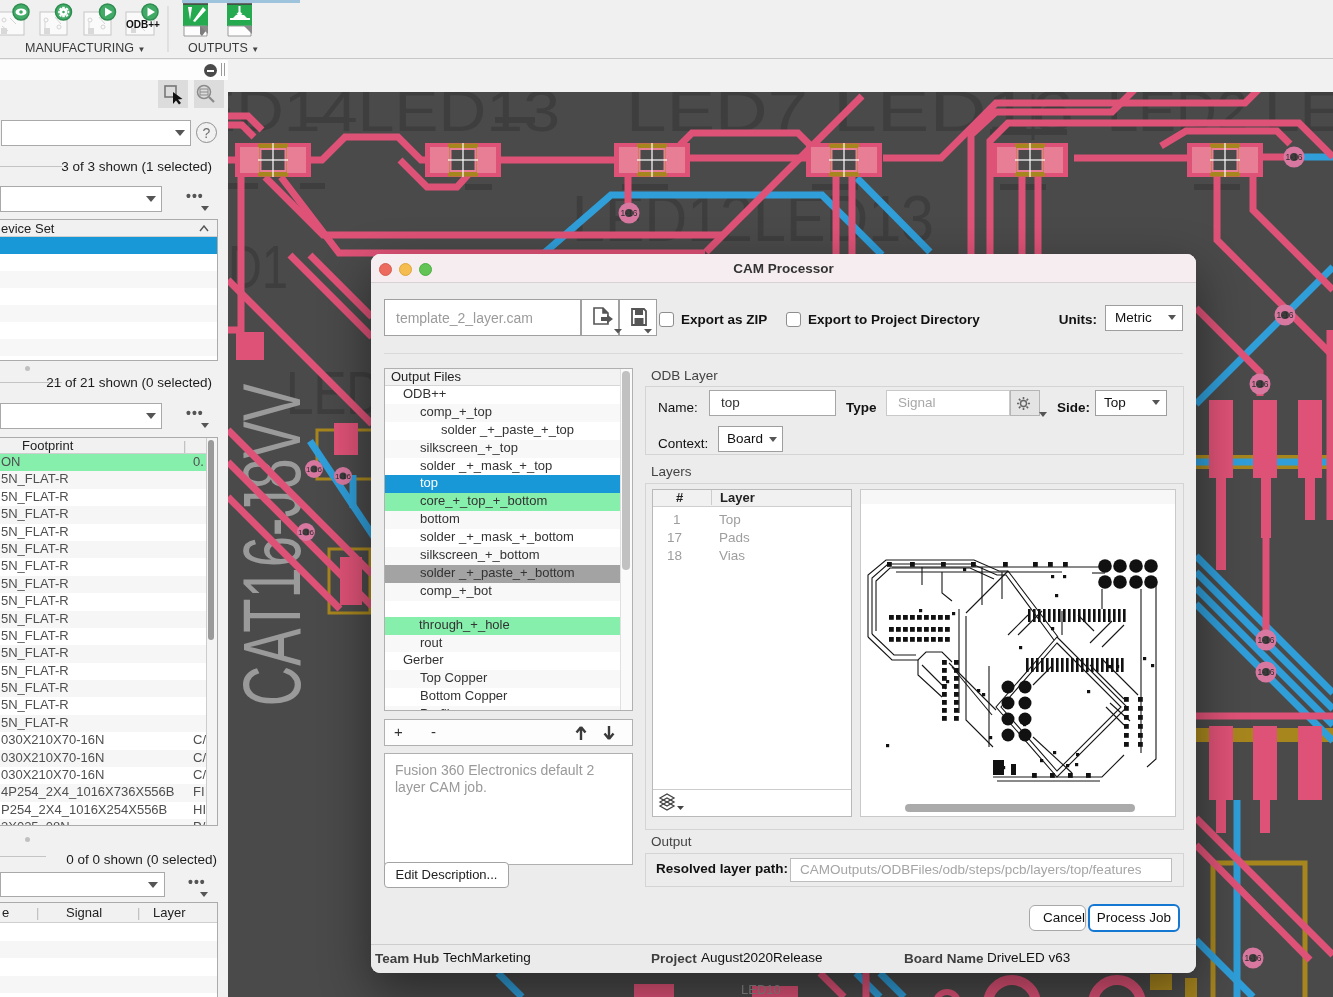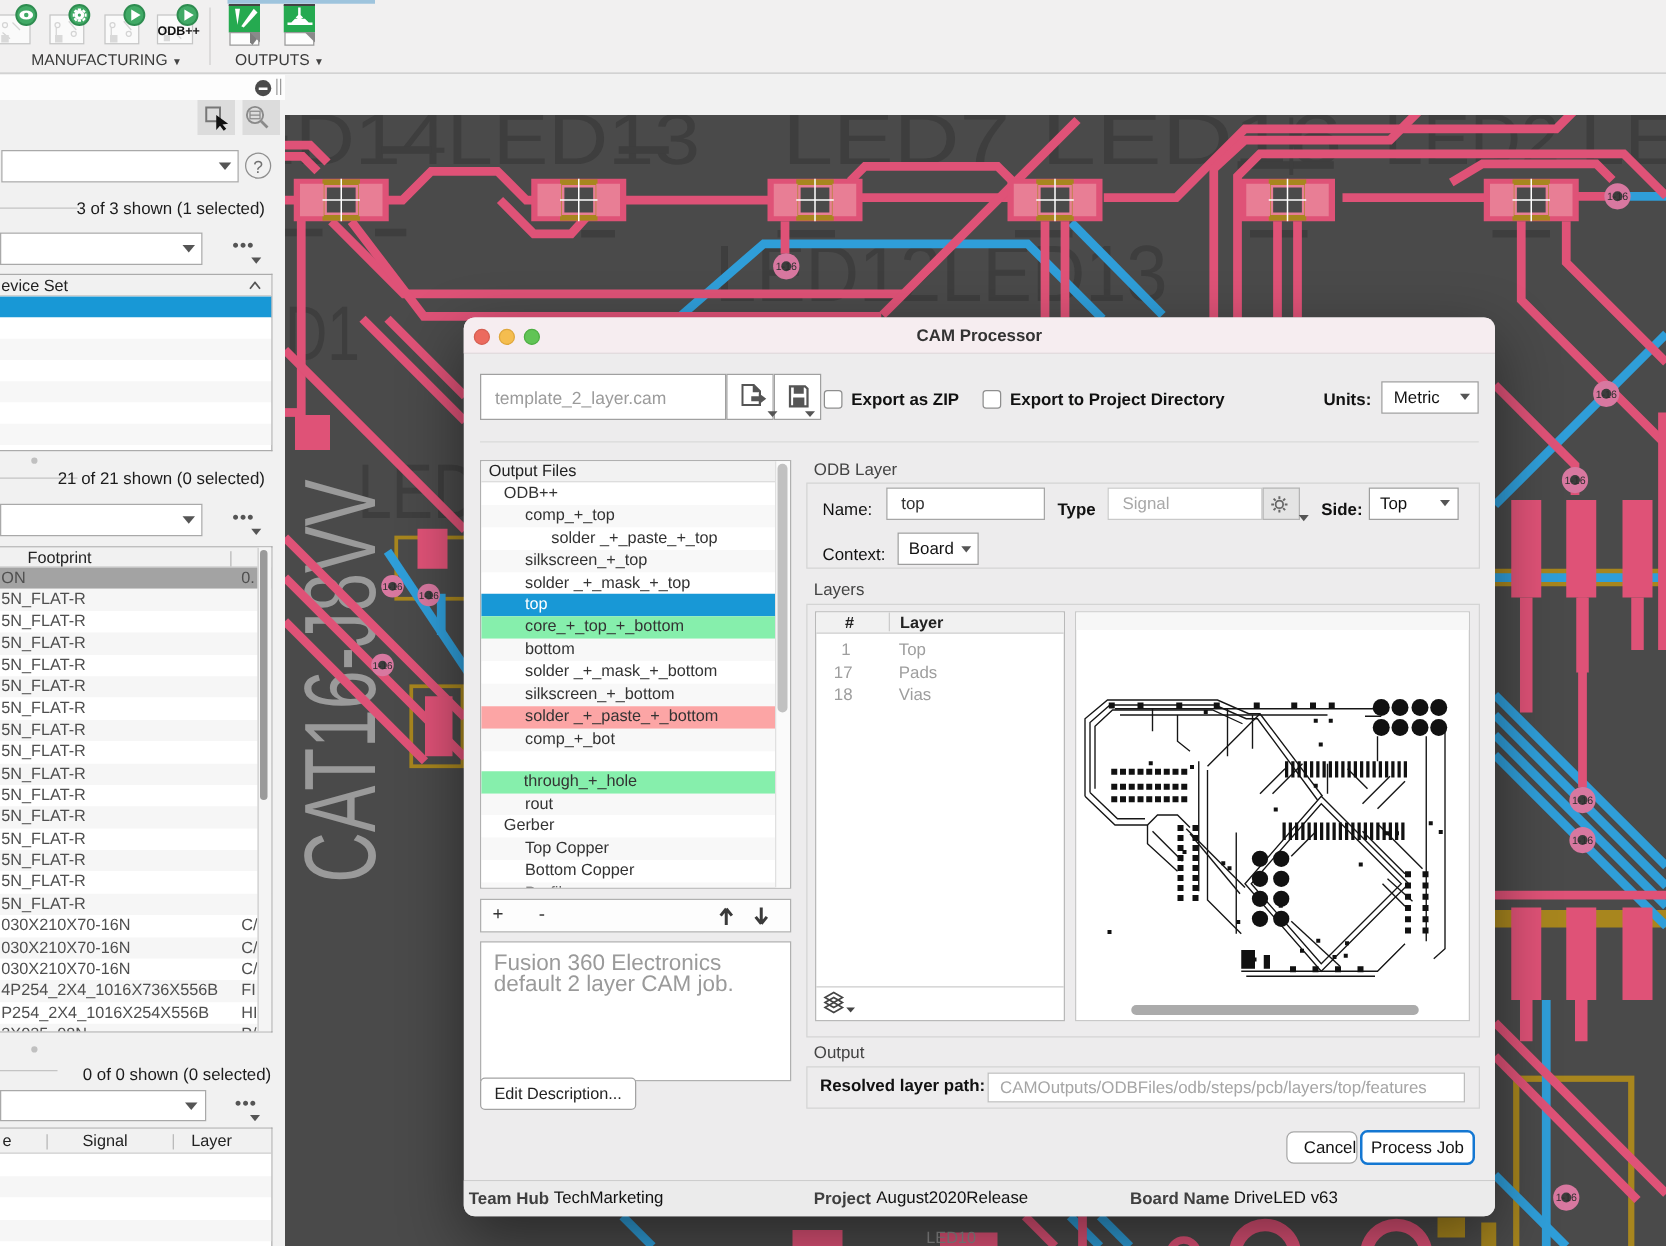--- a/index.html
+++ b/index.html
@@ -140,21 +140,21 @@
     <div class="abs" style="left:0;top:343px;width:162px;height:26px;background:#fff;border:1px solid #a9a9a9;"></div>
     <div class="abs" style="left:146px;top:353px;width:0;height:0;border-left:5px solid transparent;border-right:5px solid transparent;border-top:6px solid #555;"></div>
     <div class="abs" style="left:186px;top:345px;color:#555;font-size:14px;letter-spacing:1px;font-weight:bold;">•••</div>
     <div class="abs" style="left:201px;top:363px;width:0;height:0;border-left:4px solid transparent;border-right:4px solid transparent;border-top:5px solid #555;"></div>
 
     <div class="abs" id="tbl2" style="left:0;top:377px;width:218px;height:389px;background:#fff;border:1px solid #ababab;border-left:none;overflow:hidden;color:#4f4f4f;">
       <div style="height:16px;background:#f1f1f1;border-bottom:1px solid #cfcfcf;position:relative;color:#222;">
         <span style="position:absolute;left:22px;top:0px;">Footprint</span>
         <span style="position:absolute;left:183px;top:0px;color:#bbb;">|</span>
       </div>
-      <div style="height:17.4px;background:#a3a3a3;position:relative;white-space:nowrap;padding-left:36px;">
+      <div style="height:17.4px;background:#86efac;position:relative;white-space:nowrap;padding-left:36px;">
           <span style="position:absolute;left:1px;">ON</span>
           <span style="position:absolute;left:193px;">0.</span>
         </div>
       <div style="height:17.4px;background:#f6f6f6;position:relative;white-space:nowrap;">
           <span style="position:absolute;left:1px;">5N_FLAT-R</span>
         </div>
       <div style="height:17.4px;background:#fff;position:relative;white-space:nowrap;">
           <span style="position:absolute;left:1px;">5N_FLAT-R</span>
         </div>
       <div style="height:17.4px;background:#f6f6f6;position:relative;white-space:nowrap;">
@@ -534,21 +534,21 @@
       <div style="height:17.9px;padding-left:18px;background:#fff;">ODB++</div>
       <div style="height:17.9px;padding-left:35px;background:#f8f8f8;">comp_+_top</div>
       <div style="height:17.9px;padding-left:56px;background:#fff;">solder _+_paste_+_top</div>
       <div style="height:17.9px;padding-left:35px;background:#f8f8f8;">silkscreen_+_top</div>
       <div style="height:17.9px;padding-left:35px;background:#fff;">solder _+_mask_+_top</div>
       <div style="height:17.9px;padding-left:35px;background:#1898D6;color:#fff;">top</div>
       <div style="height:17.9px;padding-left:35px;background:#86efac;">core_+_top_+_bottom</div>
       <div style="height:17.9px;padding-left:35px;background:#f8f8f8;">bottom</div>
       <div style="height:17.9px;padding-left:35px;background:#fff;">solder _+_mask_+_bottom</div>
       <div style="height:17.9px;padding-left:35px;background:#f8f8f8;">silkscreen_+_bottom</div>
-      <div style="height:17.9px;padding-left:35px;background:#fca5a5;">solder _+_paste_+_bottom</div>
+      <div style="height:17.9px;padding-left:35px;background:#a3a3a3;">solder _+_paste_+_bottom</div>
       <div style="height:17.9px;padding-left:35px;background:#f8f8f8;">comp_+_bot</div>
       <div style="height:17.9px;padding-left:34px;background:#86efac;margin-top:16px;">through_+_hole</div>
       <div style="height:17.9px;padding-left:35px;background:#f8f8f8;">rout</div>
       <div style="height:17.9px;padding-left:18px;background:#fff;">Gerber</div>
       <div style="height:17.9px;padding-left:35px;background:#f8f8f8;">Top Copper</div>
       <div style="height:17.9px;padding-left:35px;background:#fff;">Bottom Copper</div>
       <div style="height:17.9px;padding-left:35px;background:#f8f8f8;">Profile</div>
     </div>
     <div class="abs" style="left:249px;top:115px;width:12px;height:341px;background:#fafafa;border-left:1px solid #e0e0e0;"></div>
     <div class="abs" style="left:250.5px;top:117px;width:8px;height:199px;background:#c1c1c1;border-radius:4px;"></div>
@@ -556,21 +556,21 @@
     <div class="abs" style="left:13px;top:465px;width:249px;height:27px;background:#fdfdfd;border:1px solid #b0b0b0;"></div>
     <div class="abs" style="left:23px;top:469px;font-size:15px;color:#333;">+</div>
     <div class="abs" style="left:60px;top:469px;font-size:15px;color:#333;">-</div>
     <svg class="abs" style="left:200px;top:470px;" width="60" height="18" viewBox="0 0 60 18">
       <g stroke="#3a3a3a" stroke-width="2.4" fill="#3a3a3a">
         <path d="M10 16 V5 M10 3 L5.5 8.5 M10 3 L14.5 8.5" fill="none"></path>
         <path d="M38 2 V13 M38 15 L33.5 9.5 M38 15 L42.5 9.5" fill="none"></path>
       </g>
     </svg>
 
-    <div class="abs" style="left:13px;top:499px;width:249px;height:112px;background:#fff;border:1px solid #b0b0b0;color:#9a9a9a;font-size:18px;line-height:17px;padding:8px 10px;">Fusion 360 Electronics default 2 layer CAM job.</div>
+    <div class="abs" style="left:13px;top:499px;width:249px;height:112px;background:#fff;border:1px solid #b0b0b0;color:#9a9a9a;font-size:14px;line-height:17px;padding:8px 10px;">Fusion 360 Electronics default 2 layer CAM job.</div>
     <div class="abs" style="left:13px;top:608px;width:125px;height:26px;background:#fff;border:1px solid #a3a3a3;border-radius:4px;text-align:center;line-height:24px;font-size:13px;color:#222;">Edit Description...</div>
 
     <div class="abs" style="left:280px;top:114px;color:#444;">ODB Layer</div>
     <div class="abs" style="left:274px;top:132px;width:539px;height:69px;border:1px solid #d4d4d4;"></div>
     <div class="abs" style="left:287px;top:146px;">Name:</div>
     <div class="abs" style="left:338px;top:136px;width:127px;height:26px;background:#fff;border:1px solid #a6a6a6;"></div>
     <div class="abs" style="left:350px;top:141px;color:#333;">top</div>
     <div class="abs" style="left:475px;top:146px;font-weight:bold;">Type</div>
     <div class="abs" style="left:515px;top:136px;width:124px;height:26px;background:#fff;border:1px solid #c9c9c9;"></div>
     <div class="abs" style="left:527px;top:141px;color:#a8a8a8;">Signal</div>

